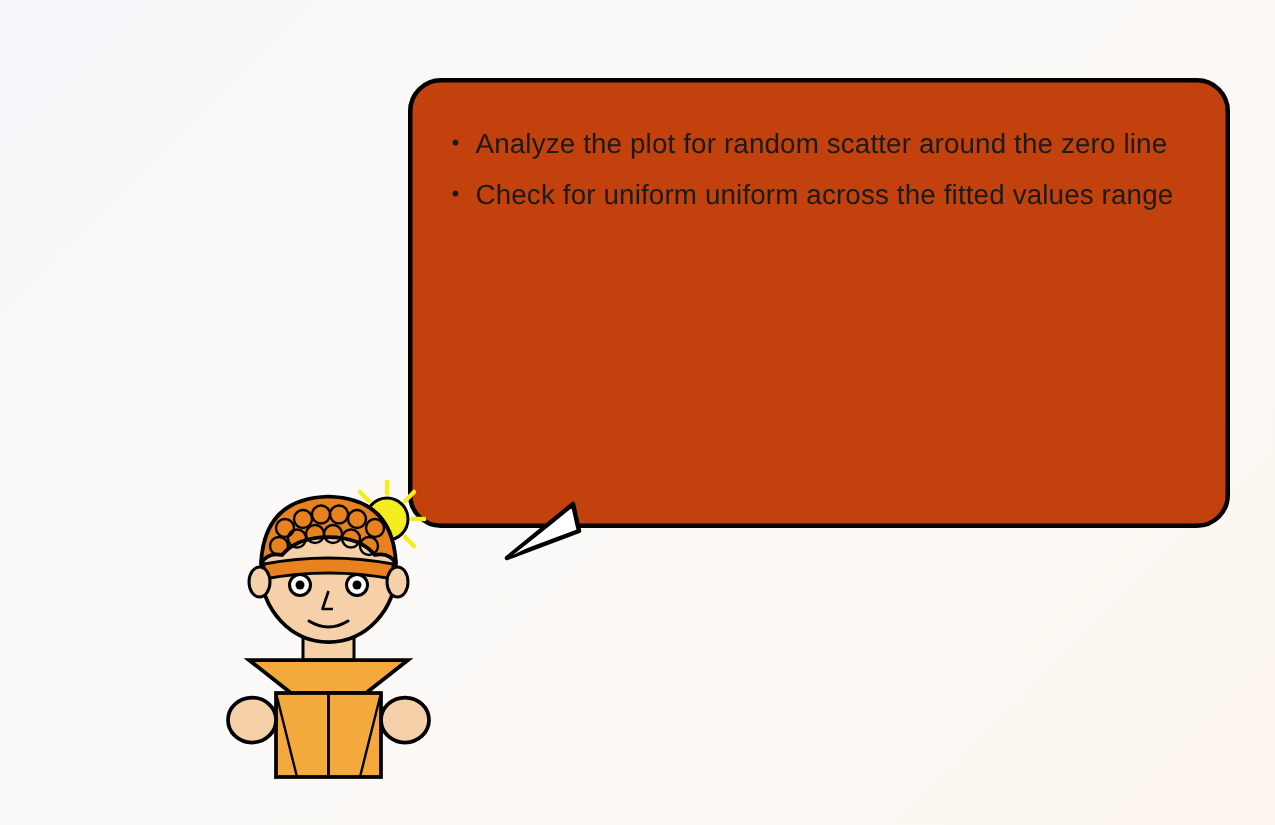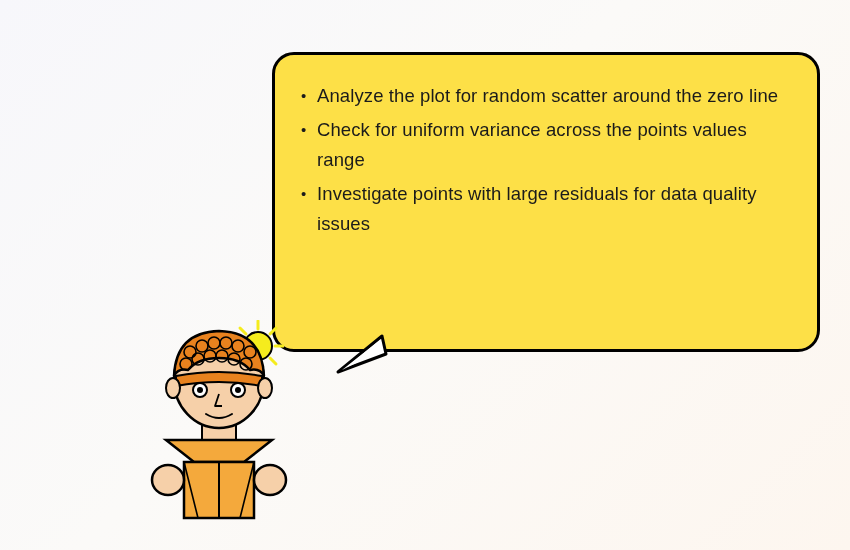--- a/index.html
+++ b/index.html
@@ -15,21 +15,21 @@
     position: relative;
   }
 
   
   .bubble {
     position: absolute;
     left: 272px;
     top: 52px;
     width: 548px;
     height: 300px;
-    background: #fde047;
+    background: #c2410c;
     border: 3px solid #000000;
     border-radius: 22px;
     box-sizing: border-box;
     padding: 26px 28px 18px 26px;
   }
   .bullet-list {
     list-style: none;
     margin: 0;
     padding: 0;
   }
@@ -78,22 +78,21 @@
     width: 52px;
     height: 52px;
   }
 </style>
 </head>
 <body>
 
 <div class="bubble">
   <ul class="bullet-list">
     <li class="bullet-item">Analyze the plot for random scatter around the zero line</li>
-    <li class="bullet-item">Check for uniform variance across the points values range</li>
-    <li class="bullet-item">Investigate points with large residuals for data quality issues</li>
+    <li class="bullet-item">Check for uniform uniform across the fitted values range</li>
   </ul>
 </div>
 
 <div class="tail">
   <svg width="70" height="46" viewBox="0 0 70 46" xmlns="http://www.w3.org/2000/svg">
     <polygon points="8,42 52,6 56,24" fill="#ffffff" stroke="#000000" stroke-width="3" stroke-linejoin="round"></polygon>
     <polygon points="12,40 50,10 52,20" fill="#ffffff" stroke="none"></polygon>
   </svg>
 </div>
 

